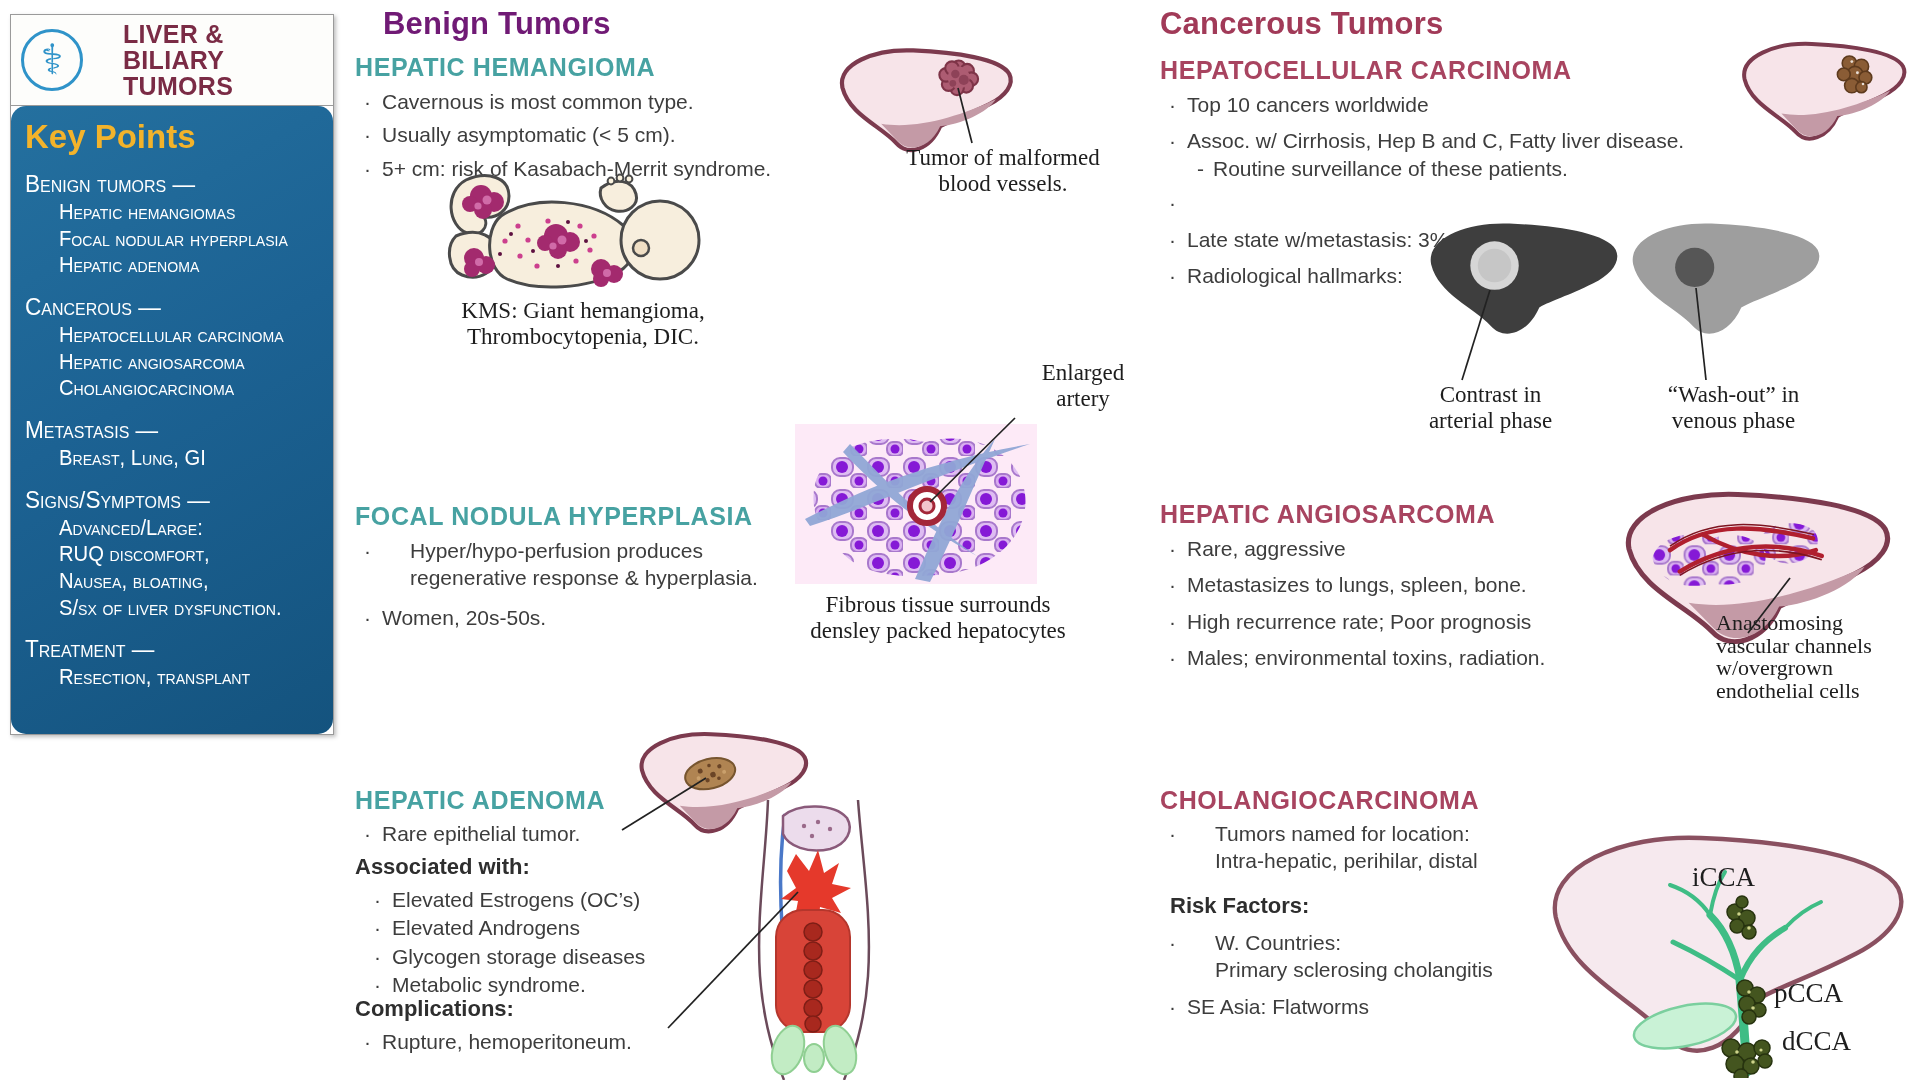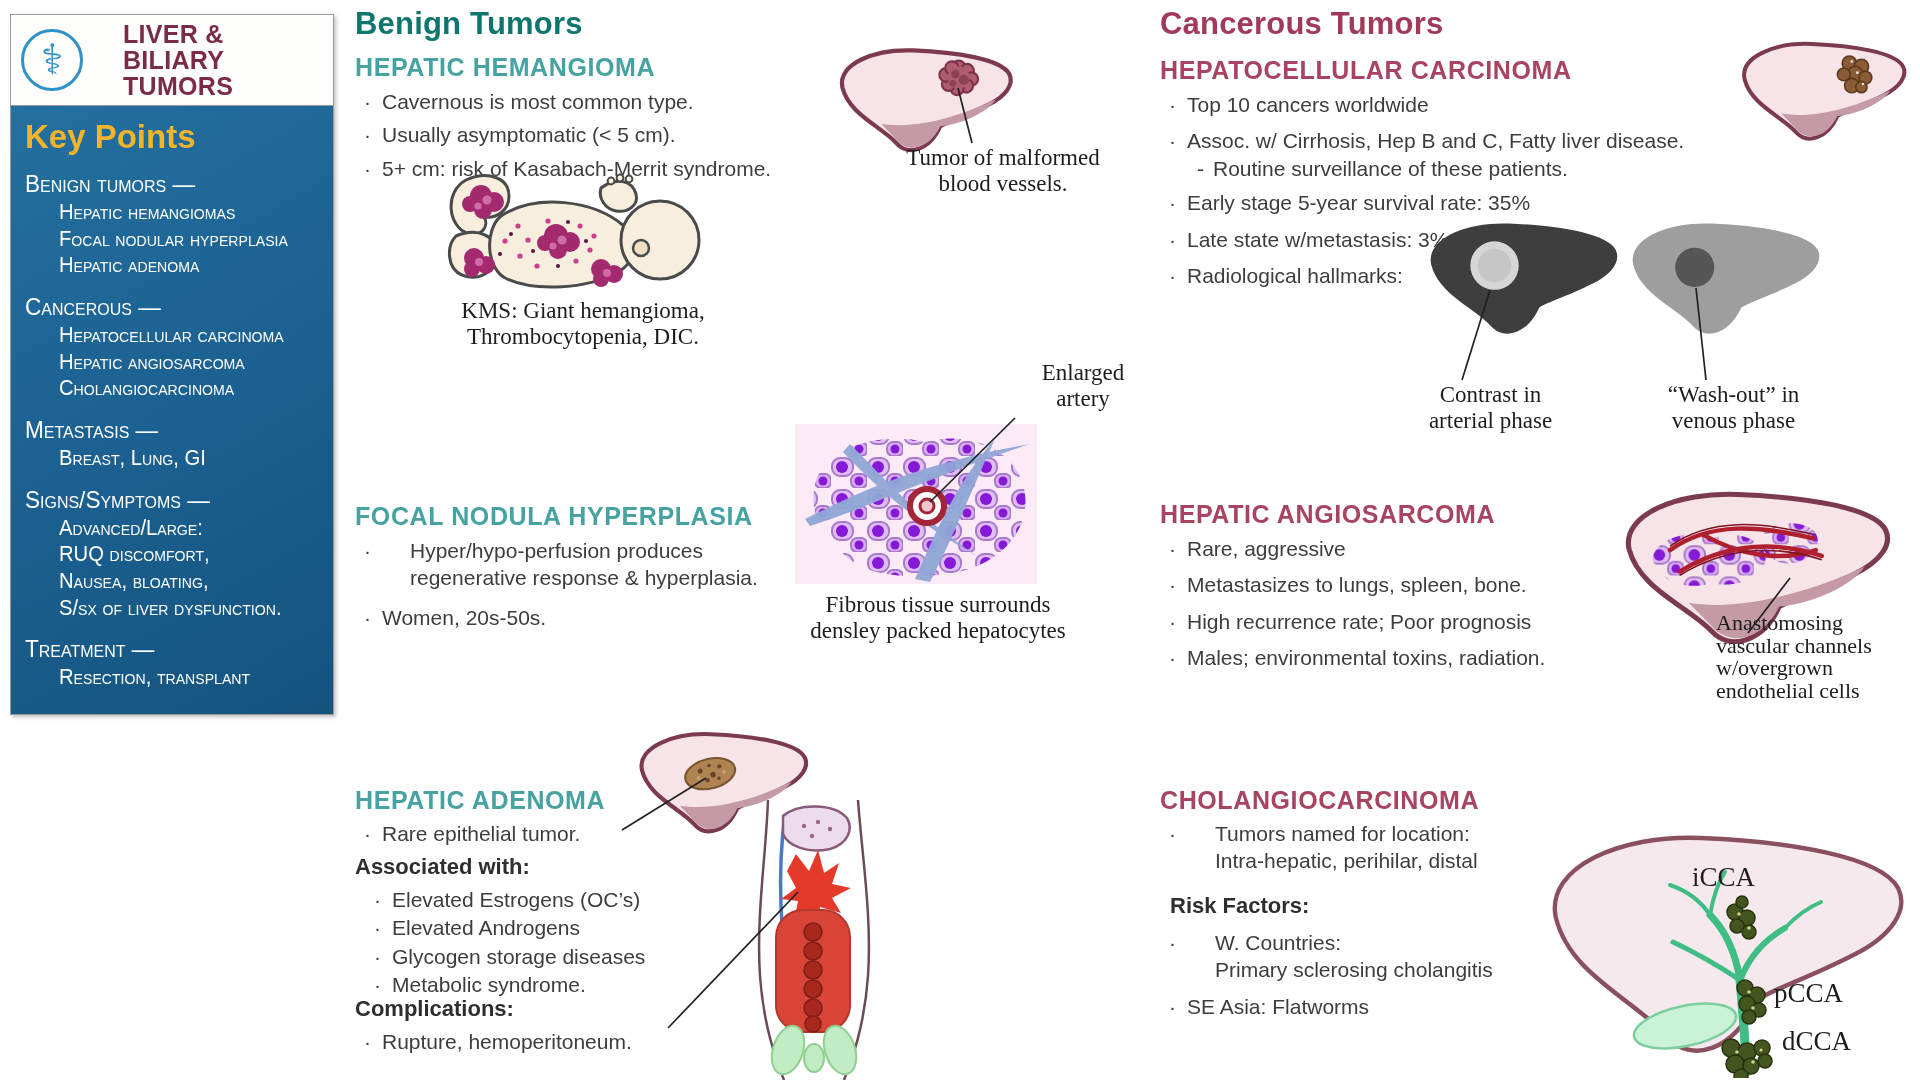--- a/index.html
+++ b/index.html
@@ -6,28 +6,28 @@
   #canvas{position:relative;width:1920px;height:1080px;background:#fff;overflow:hidden;
           font-family:"Liberation Sans",sans-serif;}
   .abs{position:absolute;}
   .pre{white-space:pre-line;margin-left:28px;}
   
   #sidebar{left:10px;top:14px;width:322px;border:1px solid #9a9a9a;box-shadow:2px 2px 4px rgba(0,0,0,.25);}
   .logo-box{background:#fdfdfb;display:flex;align-items:center;gap:12px;padding:12px 10px;height:66px;border-bottom:1px solid #9a9a9a;}
   .logo-circle{flex:0 0 auto;width:56px;height:56px;border:3px solid #2f93c9;border-radius:50%;
                display:flex;align-items:center;justify-content:center;color:#2f93c9;font-size:42px;line-height:1;}
   .logo-title{color:#7a2b45;font-weight:800;font-size:25px;line-height:1.04;letter-spacing:.3px;white-space:pre-line;}
-  .key-panel{background:linear-gradient(150deg,#24709f 0%,#1c6293 45%,#14537e 100%);padding:12px 16px 8px 14px;min-height:588px;}
+  .key-panel{background:linear-gradient(150deg,#24709f 0%,#1c6293 45%,#14537e 100%);padding:12px 16px 28px 14px;min-height:588px;border-radius:15px;}
   .key-title{color:#f3b32b;font-weight:800;font-size:33px;margin-bottom:4px;}
   .o1,.o2{color:#fff;font-variant:small-caps;white-space:nowrap;transform:scaleX(.94);transform-origin:left;}
   .o1{font-size:24px;margin-top:13px;line-height:1.25;}
   .o2{font-size:21.5px;margin-left:34px;line-height:1.24;}
   
   .col-title{font-size:31px;font-weight:800;letter-spacing:.2px;}
-  .teal-t{color:#0f766e;}
+  .teal-t{color:#701a75;margin-left:28px;}
   .crimson-t{color:#a13a58;}
   .sec-head{font-size:25px;font-weight:600;letter-spacing:.6px;}
   .teal-h{color:#47a2a2;}
   .crimson-h{color:#a84460;}
   .brow{display:flex;gap:11px;align-items:flex-start;font-size:21px;color:#3d3d3d;line-height:1.3;margin-bottom:6px;}
   .brow .dot{flex:0 0 auto;}
   .sub-row{display:flex;gap:9px;margin-left:28px;font-size:21px;color:#3d3d3d;line-height:1.3;margin-bottom:7px;}
   .plabel{font-size:22px;font-weight:700;color:#2e2e2e;margin-bottom:8px;}
   .serif-cap{font-family:"Liberation Serif",serif;font-size:23px;color:#1d1d1d;line-height:1.12;text-align:center;}
   .serif-left{text-align:left;line-height:1.03;}
@@ -308,21 +308,20 @@
     <div class="brow" style="margin-bottom:0;">
         <span class="dot">·</span>
         <span>Assoc. w/ Cirrhosis, Hep B and C, Fatty liver disease.</span>
       </div>
     <div class="sub-row">
         <span>-</span>
         <span>Routine surveillance of these patients.</span>
       </div>
     <div class="brow" style="margin-bottom:10px;">
         <span class="dot">·</span>
-        <span>Early stage 5-year survival rate:  35%</span>
       </div>
     <div class="brow" style="margin-bottom:9px;">
         <span class="dot">·</span>
         <span>Late state w/metastasis: 3%</span>
       </div>
     <div class="brow">
         <span class="dot">·</span>
         <span>Radiological hallmarks:</span>
       </div>
   </div>

